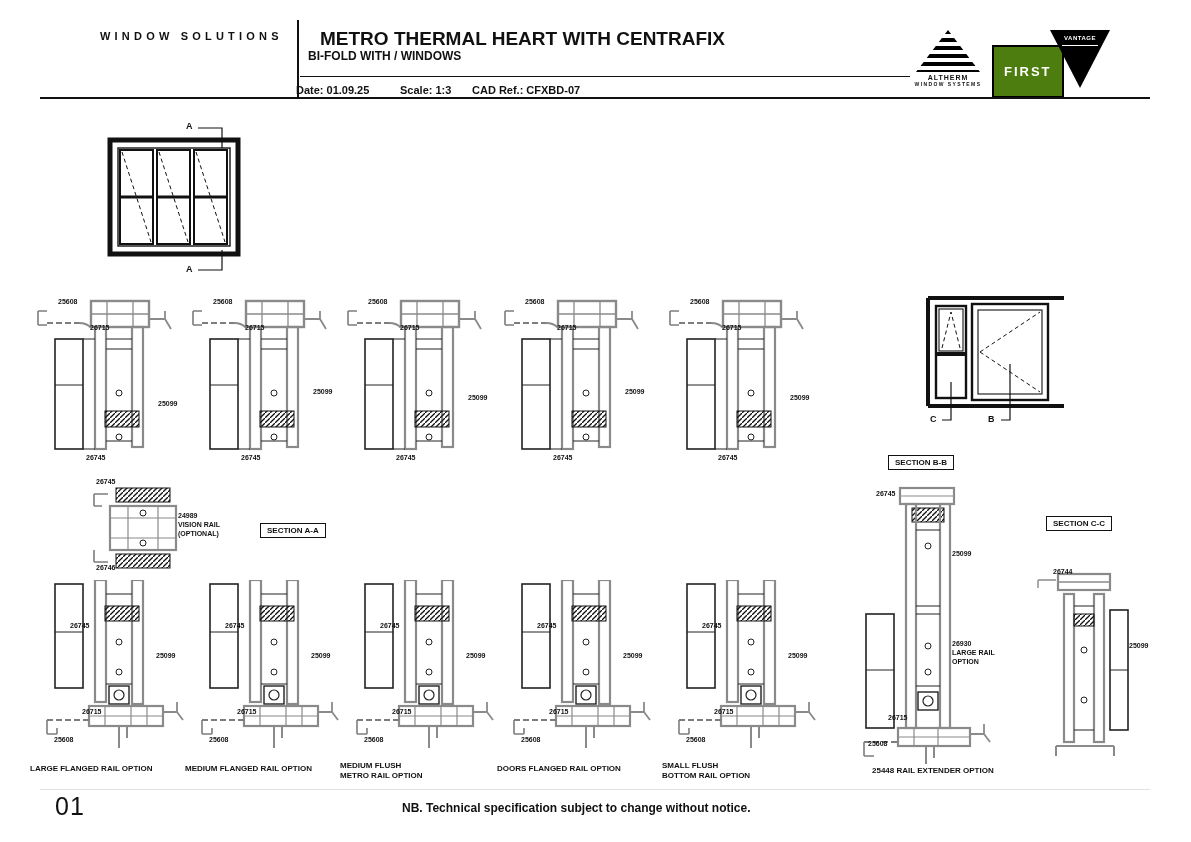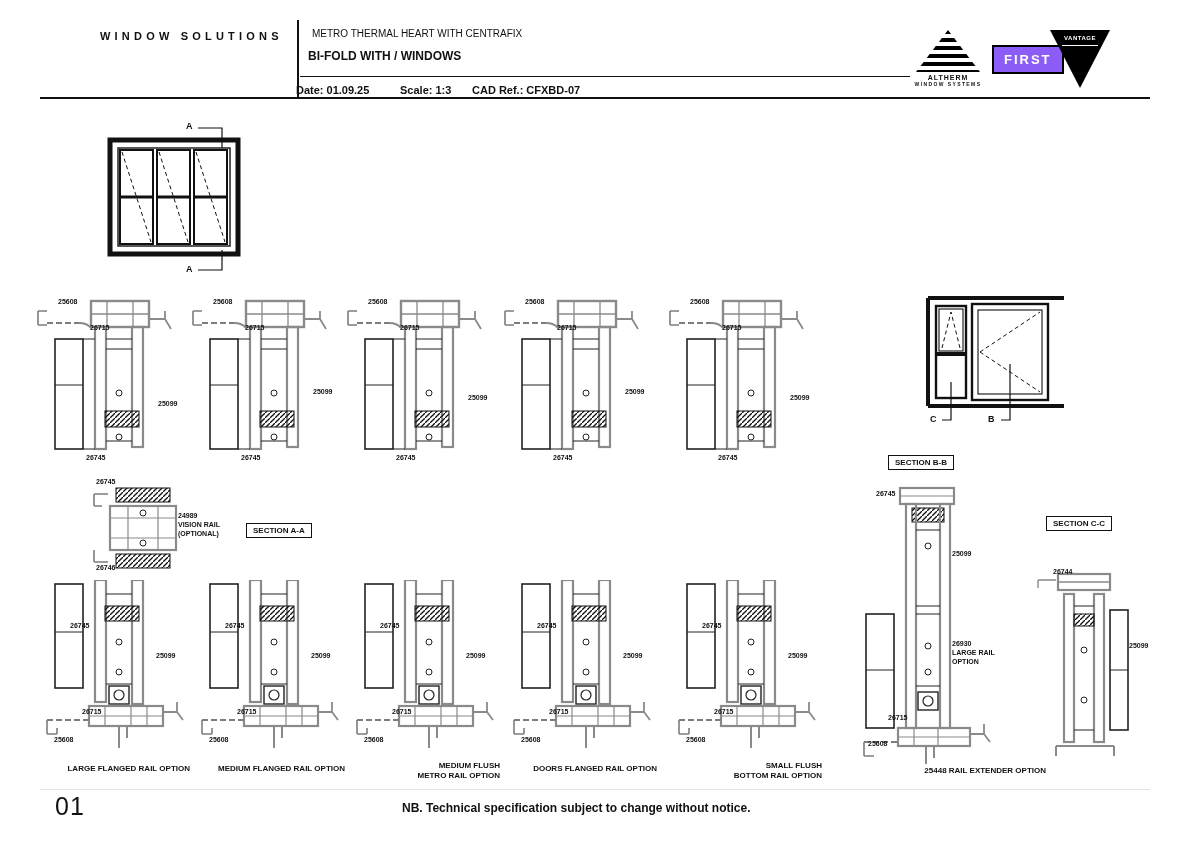--- a/index.html
+++ b/index.html
@@ -15,43 +15,43 @@
   .brand{left:100px;top:26px;width:200px}
   .brand-row{display:flex;align-items:flex-start;gap:8px}
   .mark{width:48px;height:48px;position:relative;flex:0 0 auto}
   .mark .m-main{position:absolute;left:8px;top:0;width:40px;height:40px;background:#44545f}
   .mark .m-w1{position:absolute;left:12px;top:6px;width:11px;height:11px;background:#fff}
   .mark .m-w2{position:absolute;left:26px;top:16px;width:9px;height:9px;background:#fff}
   .mark .m-d1{position:absolute;left:0px;top:26px;width:16px;height:16px;background:#44545f}
   .apl-word{font-size:40px;font-weight:bold;letter-spacing:1px;line-height:40px}
   .tagline{font-size:11px;font-weight:bold;letter-spacing:4.2px;margin-top:4px;white-space:nowrap}
 
-  .title{left:312px;top:28px;font-size:10px;font-weight:normal;white-space:nowrap}
+  .title{left:320px;top:28px;font-size:19px;font-weight:bold;white-space:nowrap}
   .subtitle{left:308px;top:49px;font-size:12px;font-weight:bold;white-space:nowrap}
   .meta{top:84px;font-size:11px;font-weight:bold;white-space:nowrap}
   .meta .lab{margin-right:3px}
 
   .altherm{left:912px;top:30px;width:72px;text-align:center}
   .altherm .tri{width:64px;height:42px;margin:0 auto;
     background:repeating-linear-gradient(#000 0 4px,#fff 4px 8px);
     -webkit-clip-path:polygon(50% 0,100% 100%,0 100%);clip-path:polygon(50% 0,100% 100%,0 100%)}
   .altherm .l1{font-size:7px;font-weight:bold;letter-spacing:1px;margin-top:2px}
   .altherm .l2{font-size:5px;font-weight:bold;letter-spacing:1.4px}
-  .first{left:992px;top:45px;background:#8b5cf6;color:#fff;font-size:13px;font-weight:bold;
-         letter-spacing:2px;padding:5px 10px;border:2px solid #000}
+  .first{left:992px;top:45px;background:#4d7c0f;color:#fff;font-size:13px;font-weight:bold;
+         letter-spacing:2px;padding:17px 10px;border:2px solid #000}
   .vantage{left:1050px;top:30px;width:60px;height:58px;background:#000;position:absolute;
     -webkit-clip-path:polygon(0 0,100% 0,50% 100%);clip-path:polygon(0 0,100% 0,50% 100%)}
   .vantage .vt{position:absolute;left:0;right:0;top:5px;color:#fff;font-size:6px;font-weight:bold;
     letter-spacing:.5px;text-align:center}
   .vantage .vl{position:absolute;left:12px;right:12px;top:15px;height:1px;background:#fff}
 
   
   .draw{position:absolute}
   .lbl{position:absolute;font-size:7px;font-weight:bold;white-space:nowrap;line-height:8px}
-  .cap{position:absolute;font-size:8px;font-weight:bold;text-align:right;white-space:pre-line;line-height:10px}
+  .cap{position:absolute;font-size:8px;font-weight:bold;text-align:left;white-space:pre-line;line-height:10px}
   .secbox{position:absolute;border:1.4px solid #111;background:#fff;font-size:8px;
           font-weight:bold;padding:2px 6px;white-space:nowrap}
   .mk{position:absolute;font-size:9px;font-weight:bold}
 
   
   .page{left:55px;top:792px;font-size:25px;letter-spacing:1px}
   .note{left:402px;top:801px;font-size:12px;font-weight:bold;white-space:nowrap}
 </style>
 </head>
 <body>
@@ -261,21 +261,21 @@
 <div class="draw" style="left:88px;top:478px;width:150px;height:100px">
   <svg width="120" height="95" viewBox="0 0 120 95" style="position:absolute;left:0;top:4px">
       <use href="#sym-vision"></use>
     </svg>
   <span class="lbl" style="left:8px;top:0">26745</span>
   <span class="lbl" style="left:90px;top:34px">24989</span>
   <span class="lbl" style="left:90px;top:43px">VISION RAIL</span>
   <span class="lbl" style="left:90px;top:52px">(OPTIONAL)</span>
   <span class="lbl" style="left:8px;top:86px">26746</span>
 </div>
-<div class="secbox" style="left:246px;top:523px">SECTION A-A</div>
+<div class="secbox" style="left:260px;top:523px">SECTION A-A</div>
 
 <div class="draw" style="left:30px;top:578px;width:160px;height:205px">
   <svg width="150" height="178" viewBox="0 0 150 178" style="position:absolute;left:5px;top:2px">
       <use href="#sym-sill"></use>
     </svg>
   <span class="lbl" style="left:40px;top:44px">26745</span>
   <span class="lbl" style="left:126px;top:74px">25099</span>
   <span class="lbl" style="left:52px;top:130px">26715</span>
   <span class="lbl" style="left:24px;top:158px">25608</span>
   <div class="cap" style="left:0;top:186px;width:160px">LARGE FLANGED RAIL OPTION</div>
@@ -336,21 +336,21 @@
   <svg width="140" height="285" viewBox="0 0 140 285" style="position:absolute;left:10px;top:4px">
       <use href="#sym-tall"></use>
     </svg>
   <span class="lbl" style="left:24px;top:8px">26745</span>
   <span class="lbl" style="left:100px;top:68px">25099</span>
   <span class="lbl" style="left:100px;top:158px">26930</span>
   <span class="lbl" style="left:100px;top:167px">LARGE RAIL</span>
   <span class="lbl" style="left:100px;top:176px">OPTION</span>
   <span class="lbl" style="left:36px;top:232px">26715</span>
   <span class="lbl" style="left:16px;top:258px">25608</span>
-  <div class="cap" style="left:14px;top:284px;width:180px">25448 RAIL EXTENDER OPTION</div>
+  <div class="cap" style="left:20px;top:284px;width:180px">25448 RAIL EXTENDER OPTION</div>
 </div>
 
 <div class="secbox" style="left:1046px;top:516px">SECTION C-C</div>
 <div class="draw" style="left:1025px;top:566px;width:140px;height:200px">
   <svg width="110" height="200" viewBox="0 0 110 200" style="position:absolute;left:5px;top:4px">
       <use href="#sym-cc"></use>
     </svg>
   <span class="lbl" style="left:28px;top:2px">26744</span>
   <span class="lbl" style="left:104px;top:76px">25099</span>
 </div>

